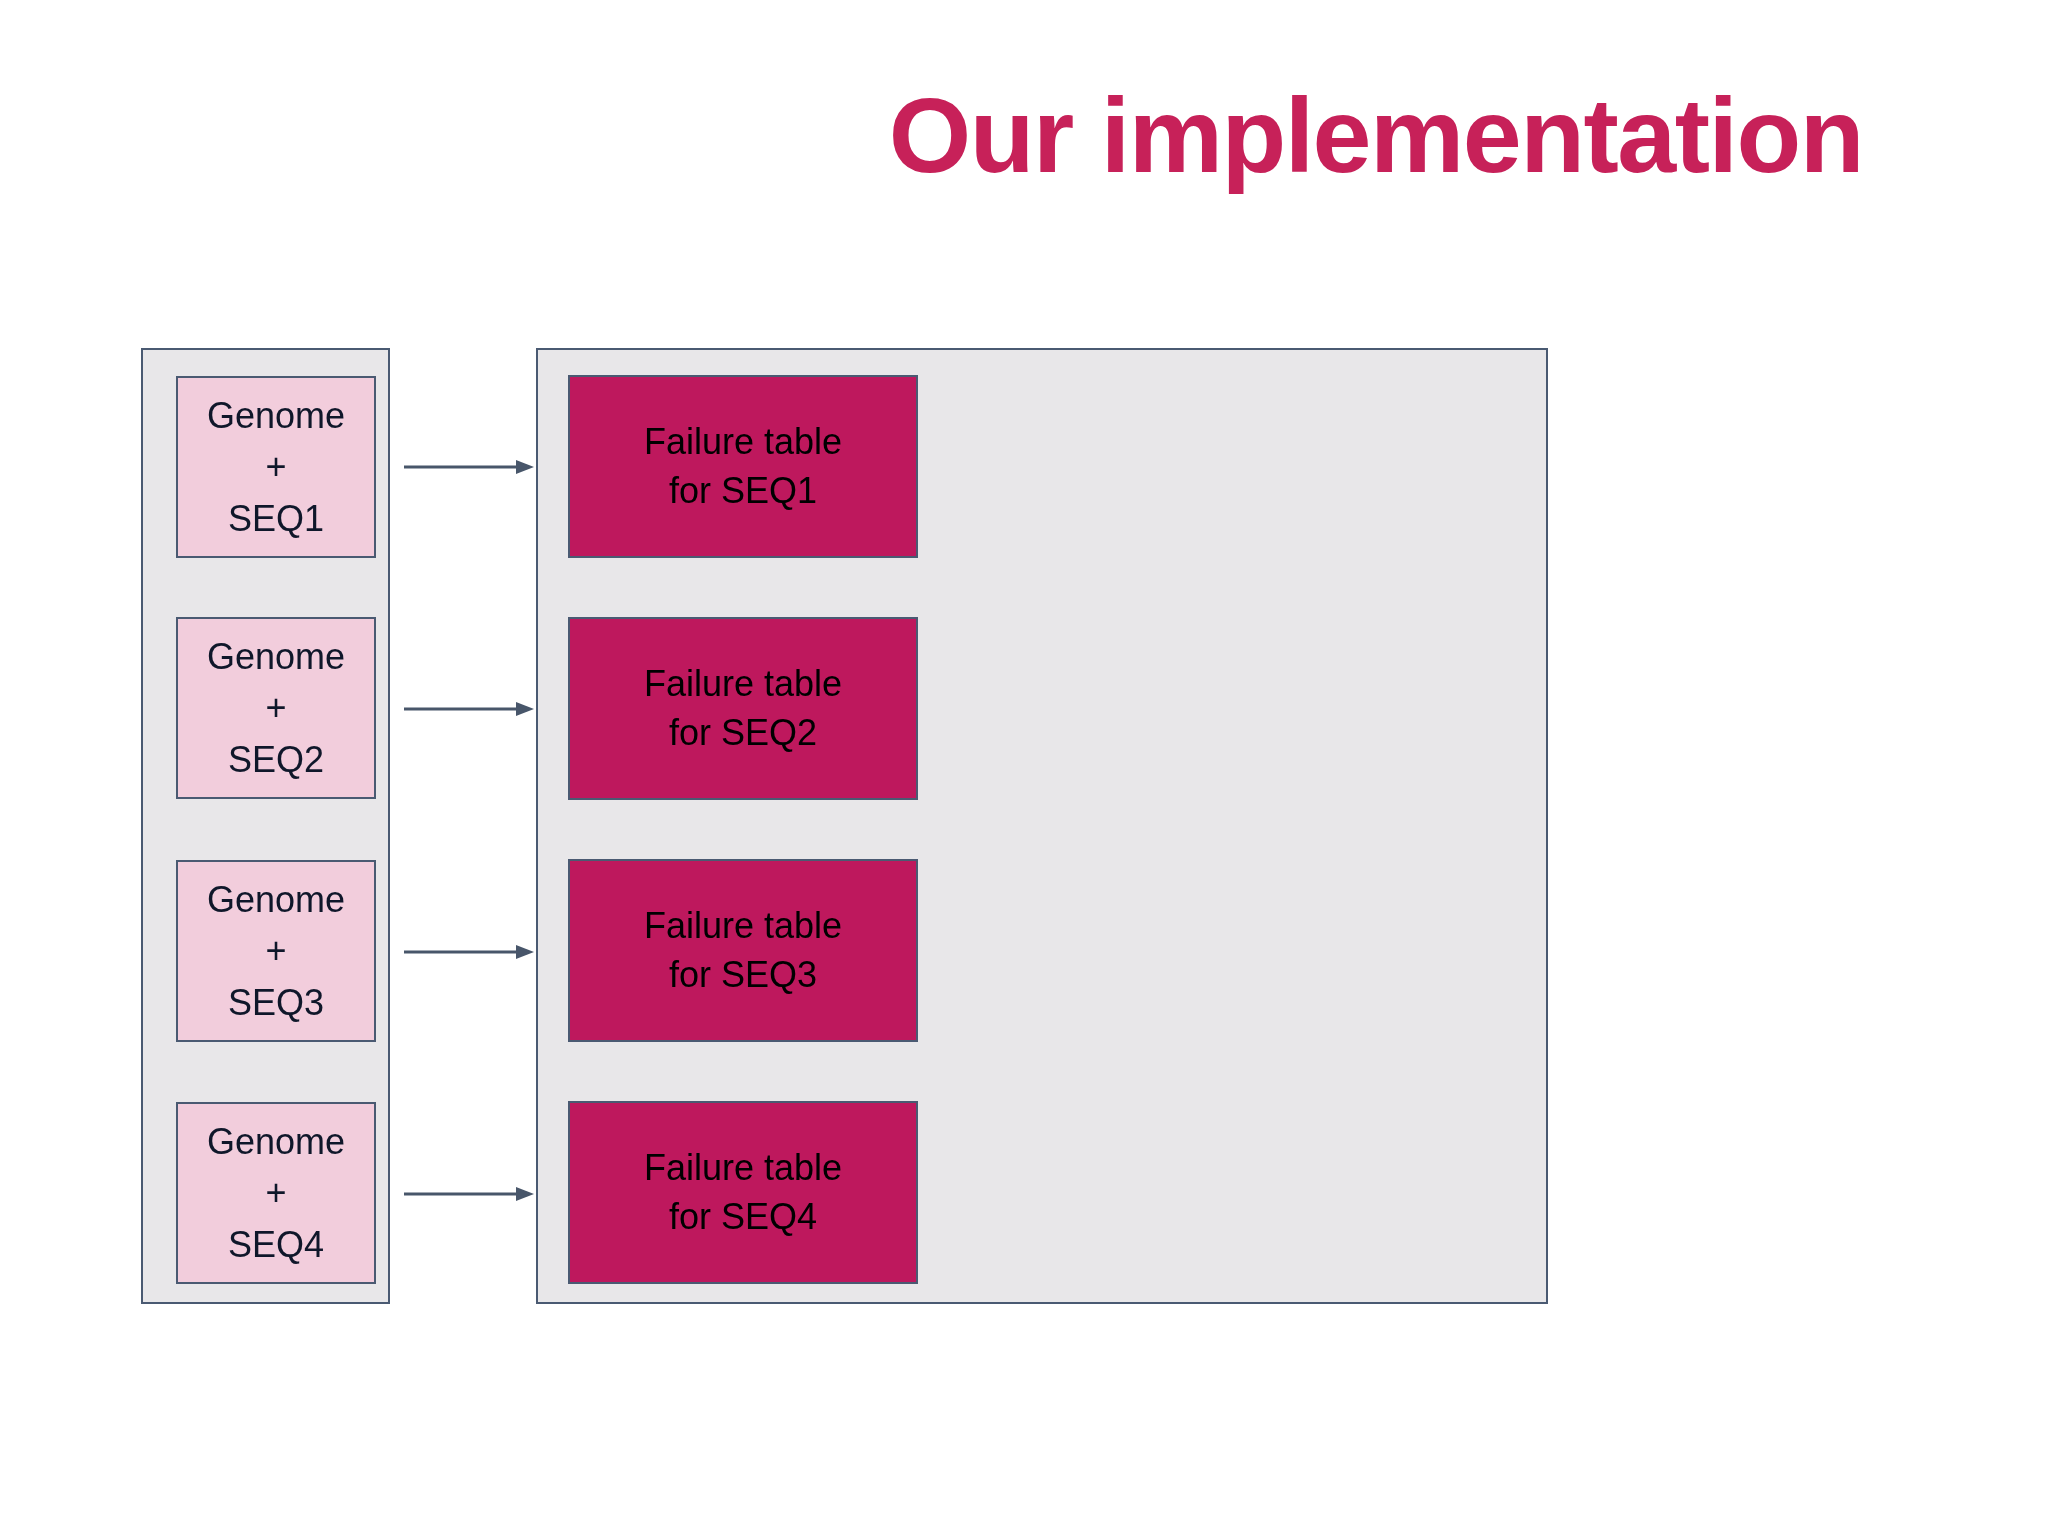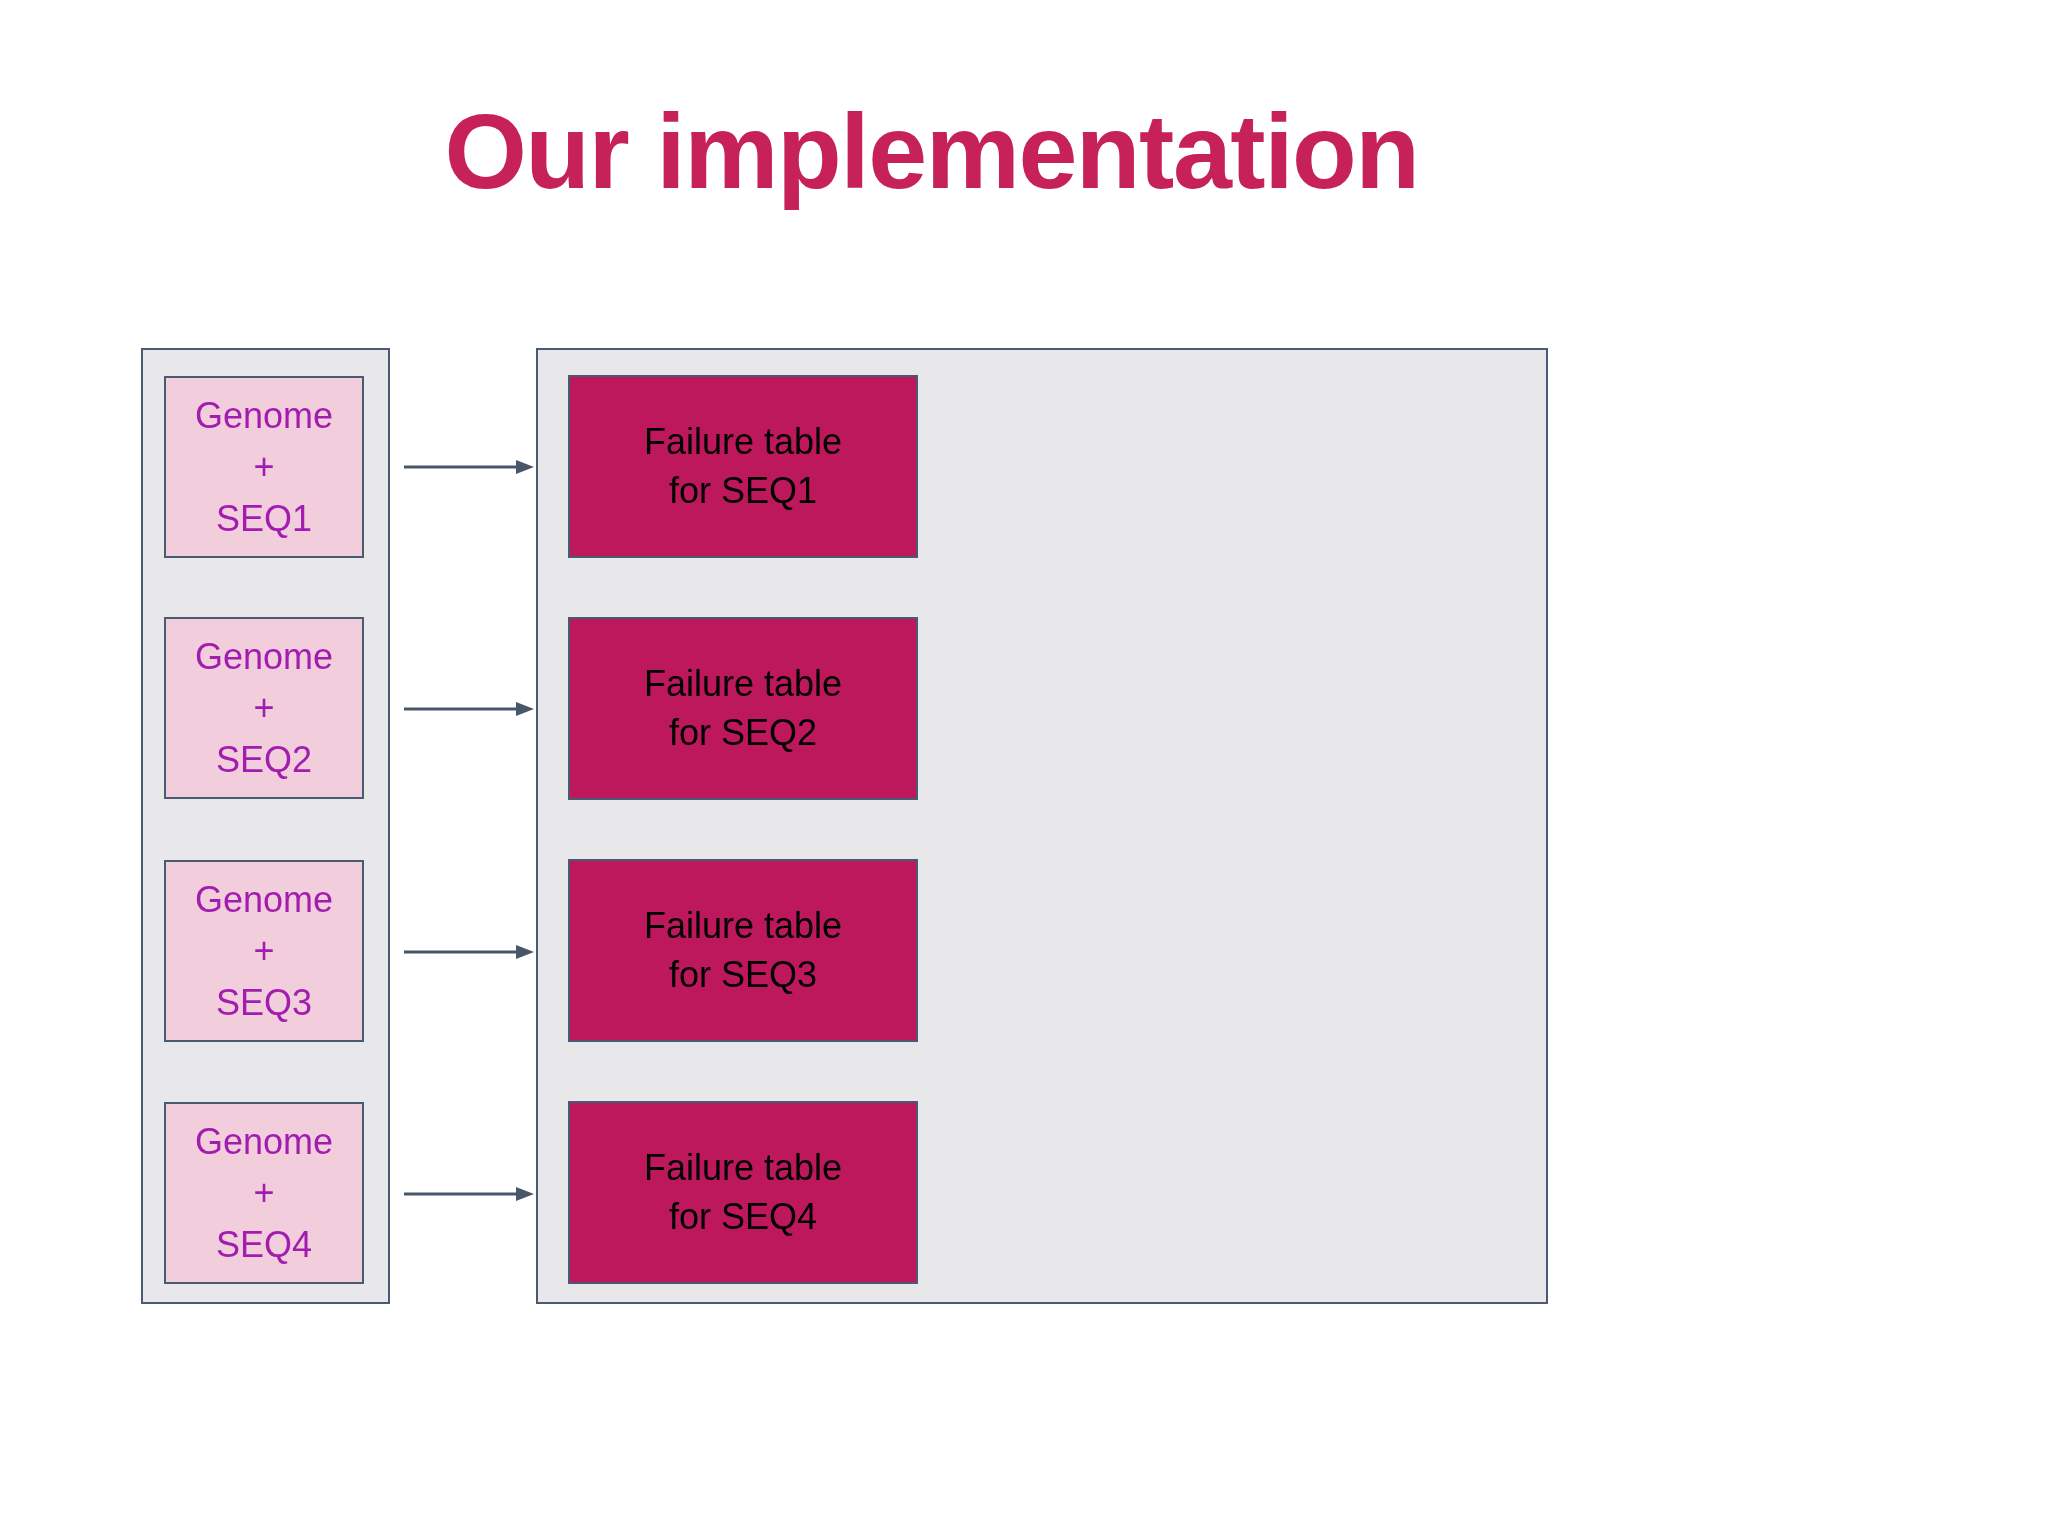--- a/index.html
+++ b/index.html
@@ -13,23 +13,23 @@
     position: relative;
     overflow: hidden;
     font-family: "Liberation Sans", sans-serif;
     -webkit-font-smoothing: antialiased;
   }
 
   
   #slide-title {
     position: absolute;
     left: 0;
-    top: 96px;
+    top: 80px;
     width: 1863px;
-    text-align: center;
+    text-align: right;
     font-size: 106px;
     font-weight: bold;
     color: #c72159;
     letter-spacing: -1.5px;
     line-height: 1.05;
     white-space: nowrap;
   }
 
   
   #diagram {
@@ -53,22 +53,23 @@
   .genome-box {
     position: absolute;
     background: #f2cddc;
     border: 2px solid #4a5a72;
     box-sizing: border-box;
     display: flex;
     flex-direction: column;
     align-items: center;
     justify-content: center;
     font-size: 36px;
-    color: #a21caf;
+    color: #0f172a;
     line-height: 1.42;
+    margin-left: 12px;
   }
   .genome-box .gline { display: block; }
 
   .failure-box {
     position: absolute;
     background: #be185d;
     border: 2px solid #4a5a72;
     box-sizing: border-box;
     display: flex;
     flex-direction: column;

